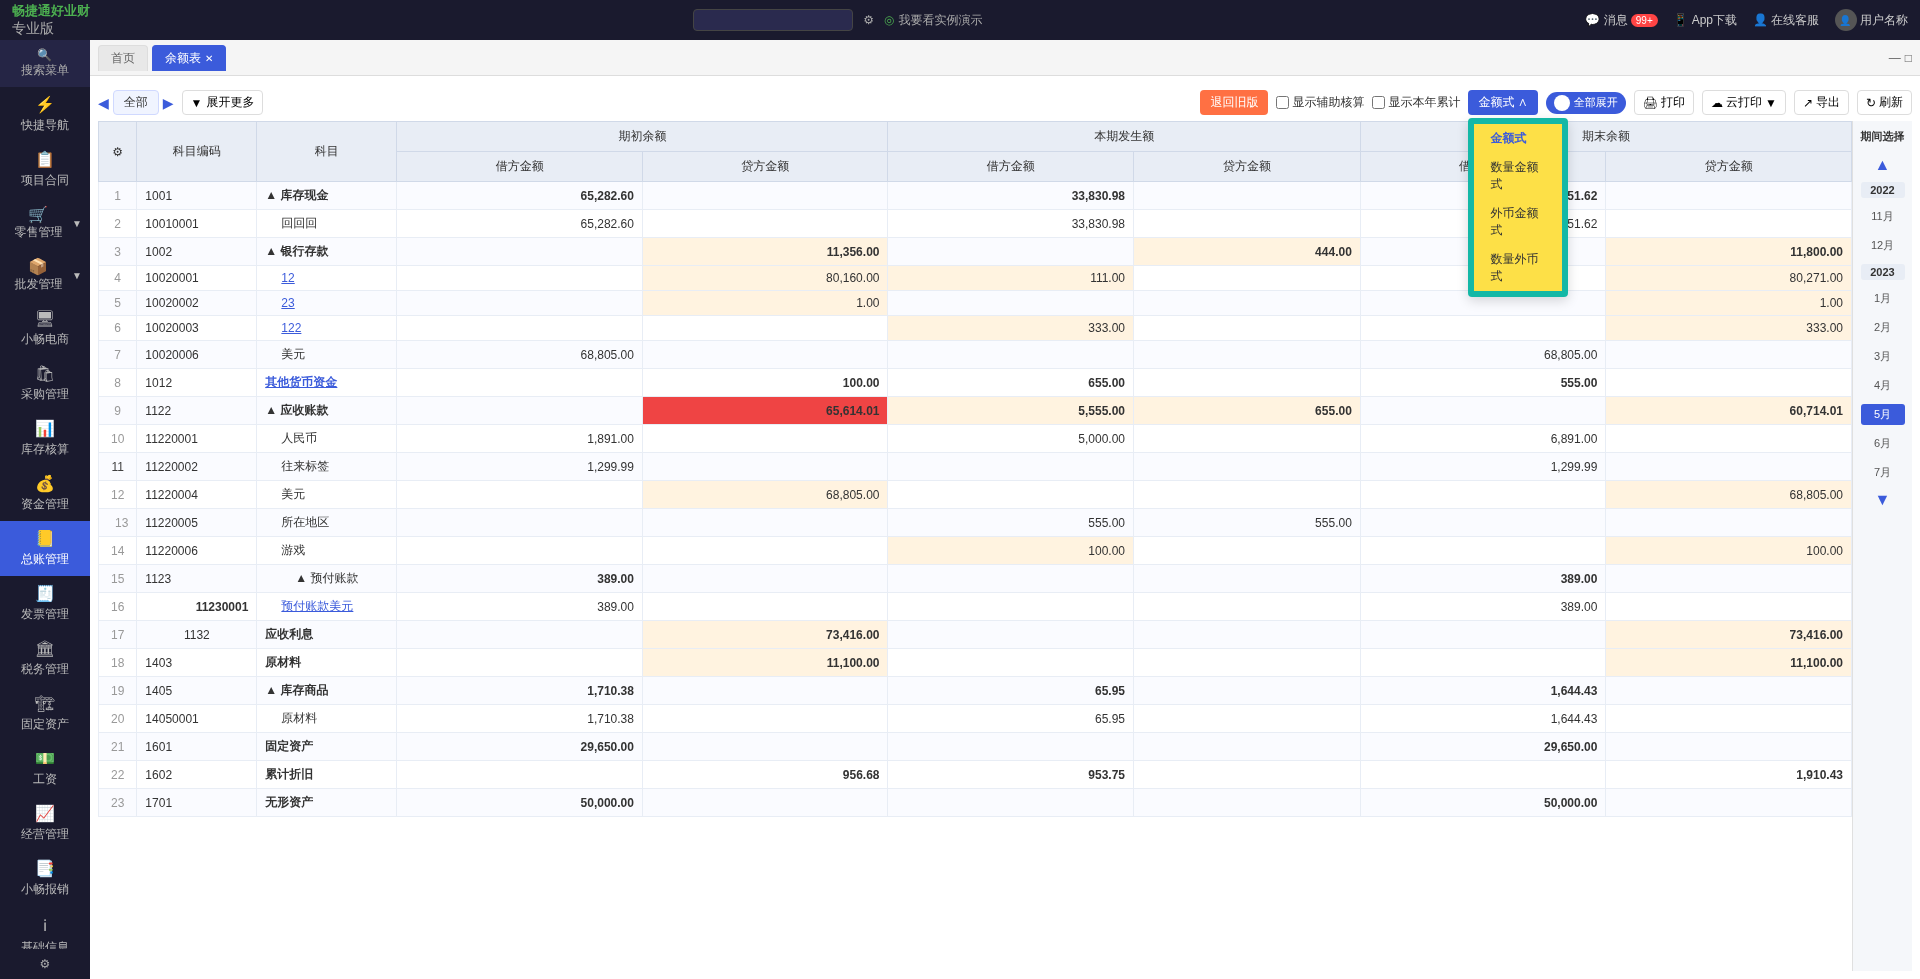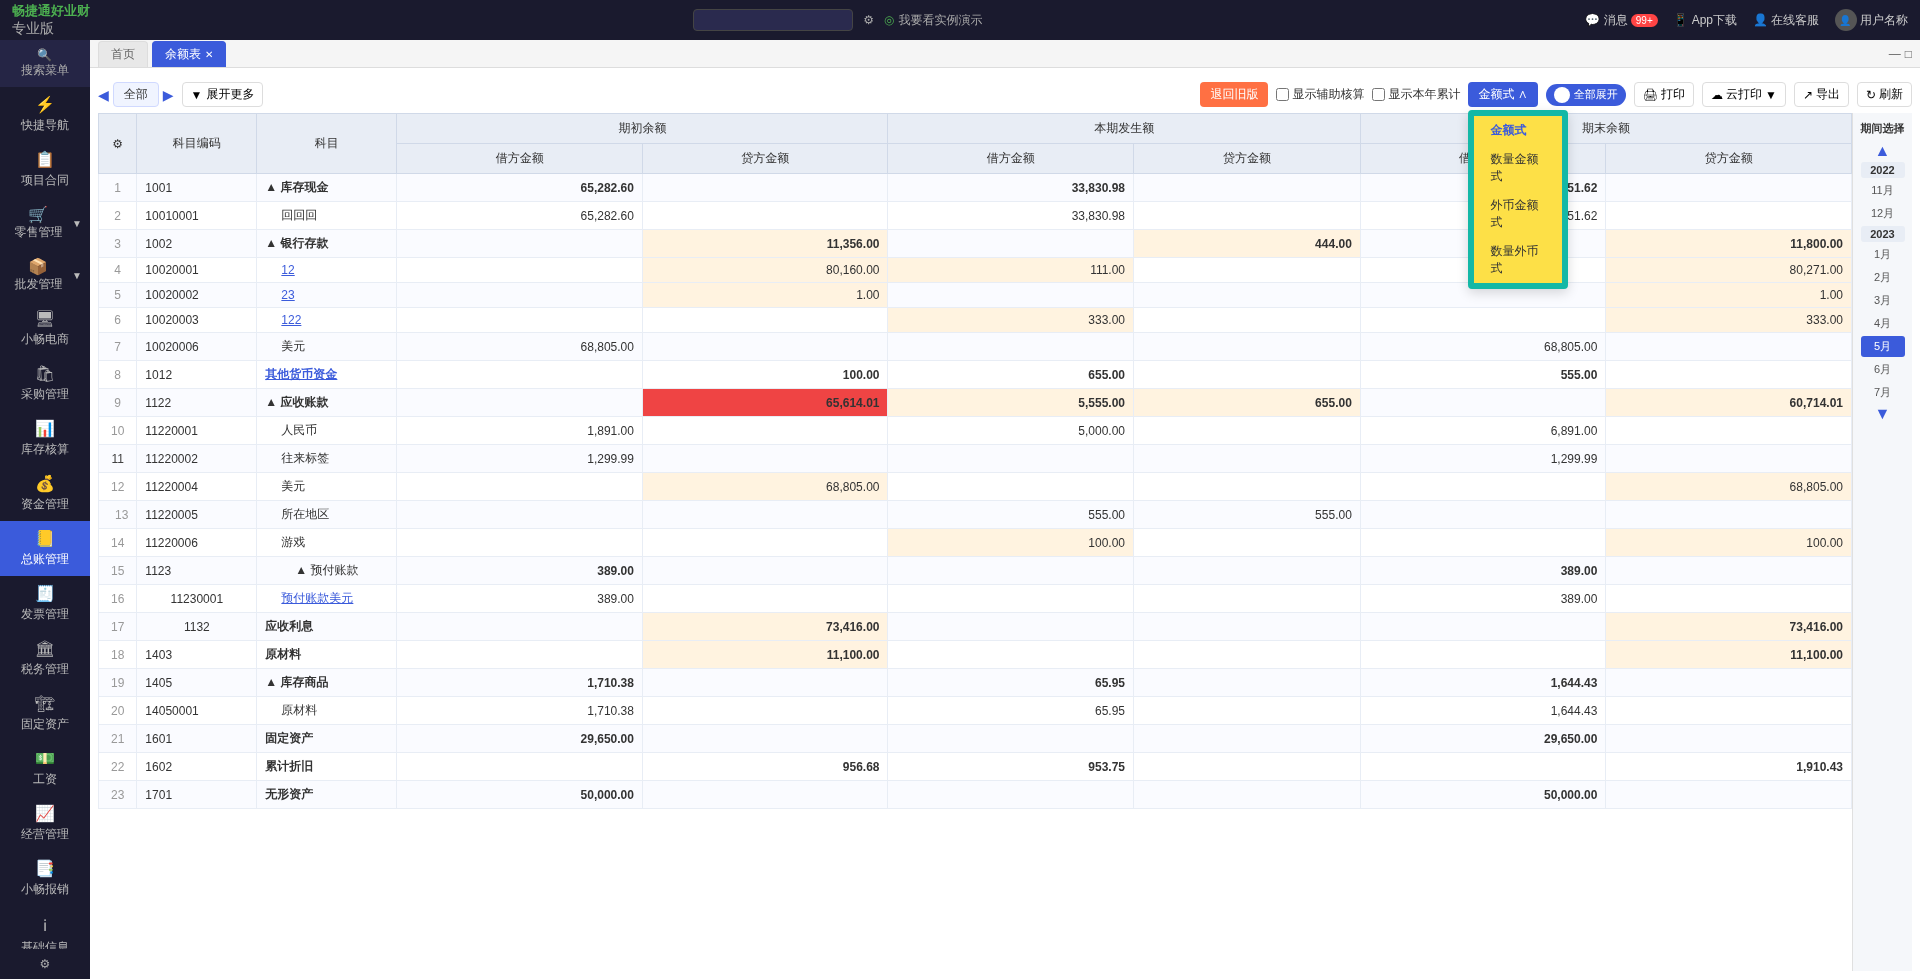--- a/index.html
+++ b/index.html
@@ -66,21 +66,21 @@
     }
     .sidebar-item.active { background: #3b5bdb; color: #fff; }
     .sidebar-item .icon { font-size: 16px; }
     .sidebar-bottom { padding: 8px; text-align: center; color: #aaa; cursor: pointer; }
 
     
     .content { flex: 1; display: flex; flex-direction: column; overflow: hidden; }
 
     
     .tab-bar {
-      height: 28px;
+      height: 36px;
       background: #f5f5f5;
       border-bottom: 1px solid #ddd;
       display: flex;
       align-items: center;
       padding: 0 8px;
       gap: 4px;
     }
     .tab-item {
       padding: 4px 12px;
       border-radius: 4px 4px 0 0;
@@ -223,21 +223,21 @@
 
     
     .right-panel {
       width: 60px;
       background: #f5f7fa;
       border-left: 1px solid #e0e0e0;
       display: flex;
       flex-direction: column;
       align-items: center;
       padding: 8px 4px;
-      gap: 2px;
+      gap: 8px;
       font-size: 11px;
       color: #666;
     }
     .period-item {
       width: 44px;
       text-align: center;
       padding: 3px 2px;
       cursor: pointer;
       border-radius: 3px;
       font-size: 11px;
@@ -629,21 +629,21 @@
                   <td style="text-align: center; font-weight: normal; margin-top: 44px;">▲ 预付账款</td>
                   <td style="text-align: right; font-weight: bold;">389.00</td>
                   <td style="text-align: right;"></td>
                   <td style="text-align: right;"></td>
                   <td style="text-align: right;"></td>
                   <td style="text-align: right; font-weight: bold;">389.00</td>
                   <td style="text-align: right;"></td>
                 </tr>
                 <tr>
                   <td style="color: rgb(153, 153, 153);">16</td>
-                  <td style="text-align: center;">11230001</td>
+                  <td style="text-align: right; font-weight: bold;">11230001</td>
                   <td style="text-align: left; padding-left: 24px; color: rgb(59, 91, 219); text-decoration: underline; cursor: pointer;">预付账款美元</td>
                   <td style="text-align: right;">389.00</td>
                   <td style="text-align: right;"></td>
                   <td style="text-align: right;"></td>
                   <td style="text-align: right;"></td>
                   <td style="text-align: right;">389.00</td>
                   <td style="text-align: right;"></td>
                 </tr>
                 <tr style="background: rgb(250, 251, 255);">
                   <td style="color: rgb(153, 153, 153);">17</td>

